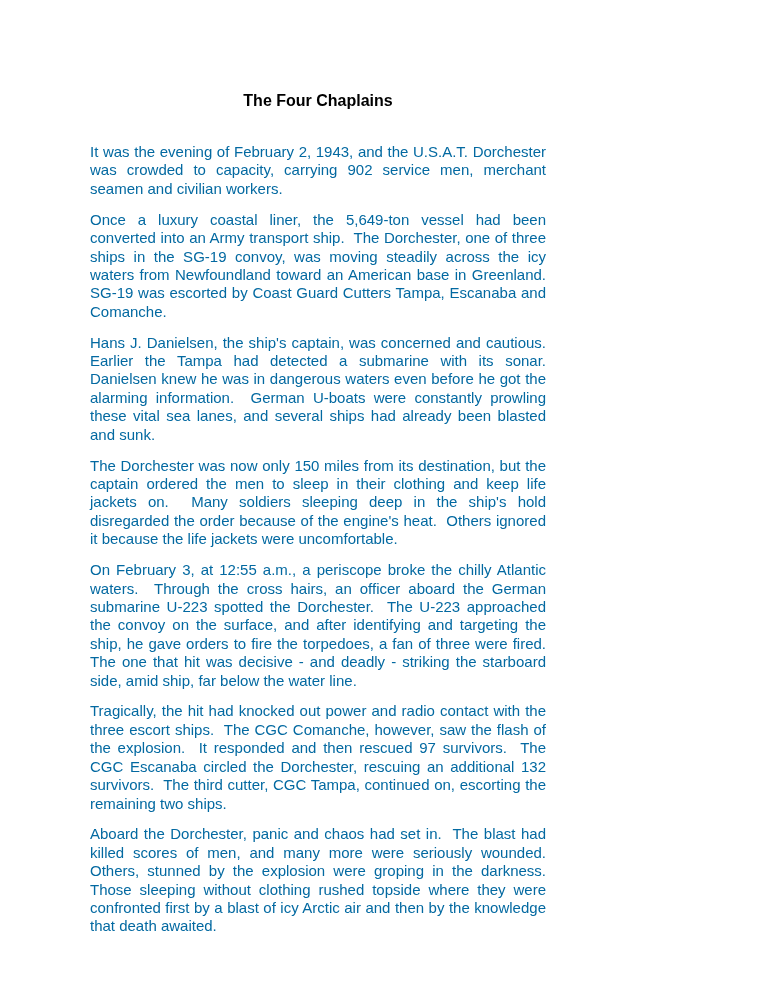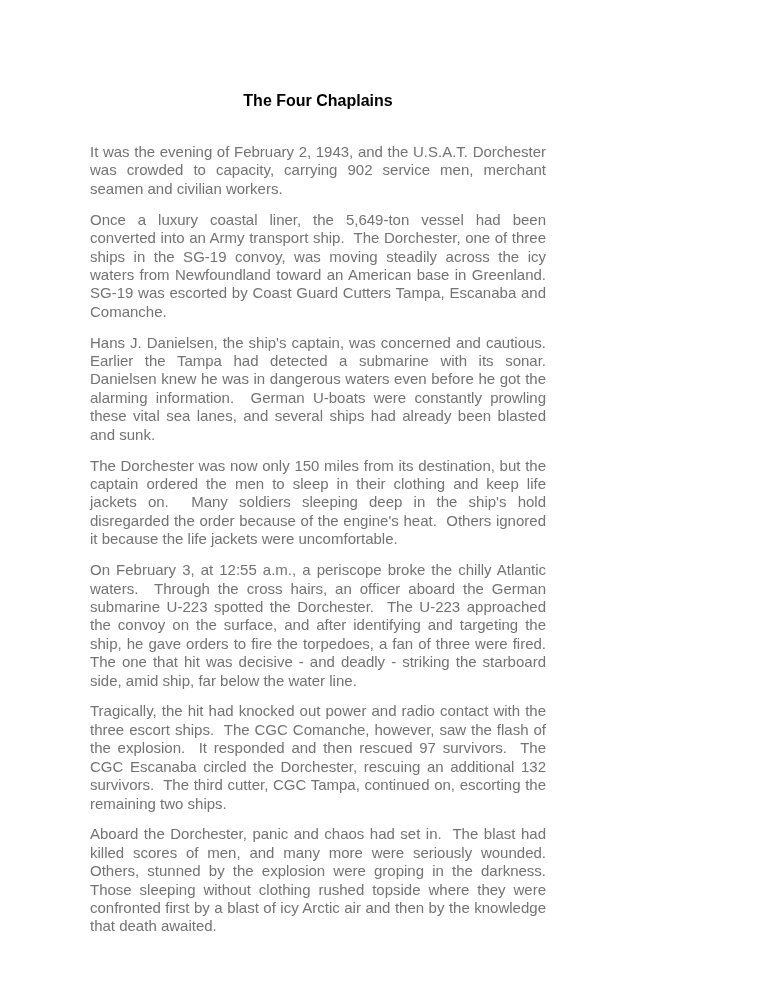--- a/index.html
+++ b/index.html
@@ -29,21 +29,21 @@
     margin: 0 0 33px 0;
     color: #000000;
   }
   .doc-paragraph {
     font-family: "Liberation Sans", sans-serif;
     font-size: 15px;
     line-height: 18.4px;
     text-align: justify;
     white-space: pre-wrap;
     margin: 0 0 12.5px 0;
-    color: #737373;
+    color: #0369a1;
   }
 </style>
 </head>
 <body>
 
 <div class="page">
   <h1 class="doc-title">The Four Chaplains</h1>
 
   <p class="doc-paragraph">It was the evening of February 2, 1943, and the U.S.A.T. Dorchester was crowded to capacity, carrying 902 service men, merchant seamen and civilian workers.</p>
 

